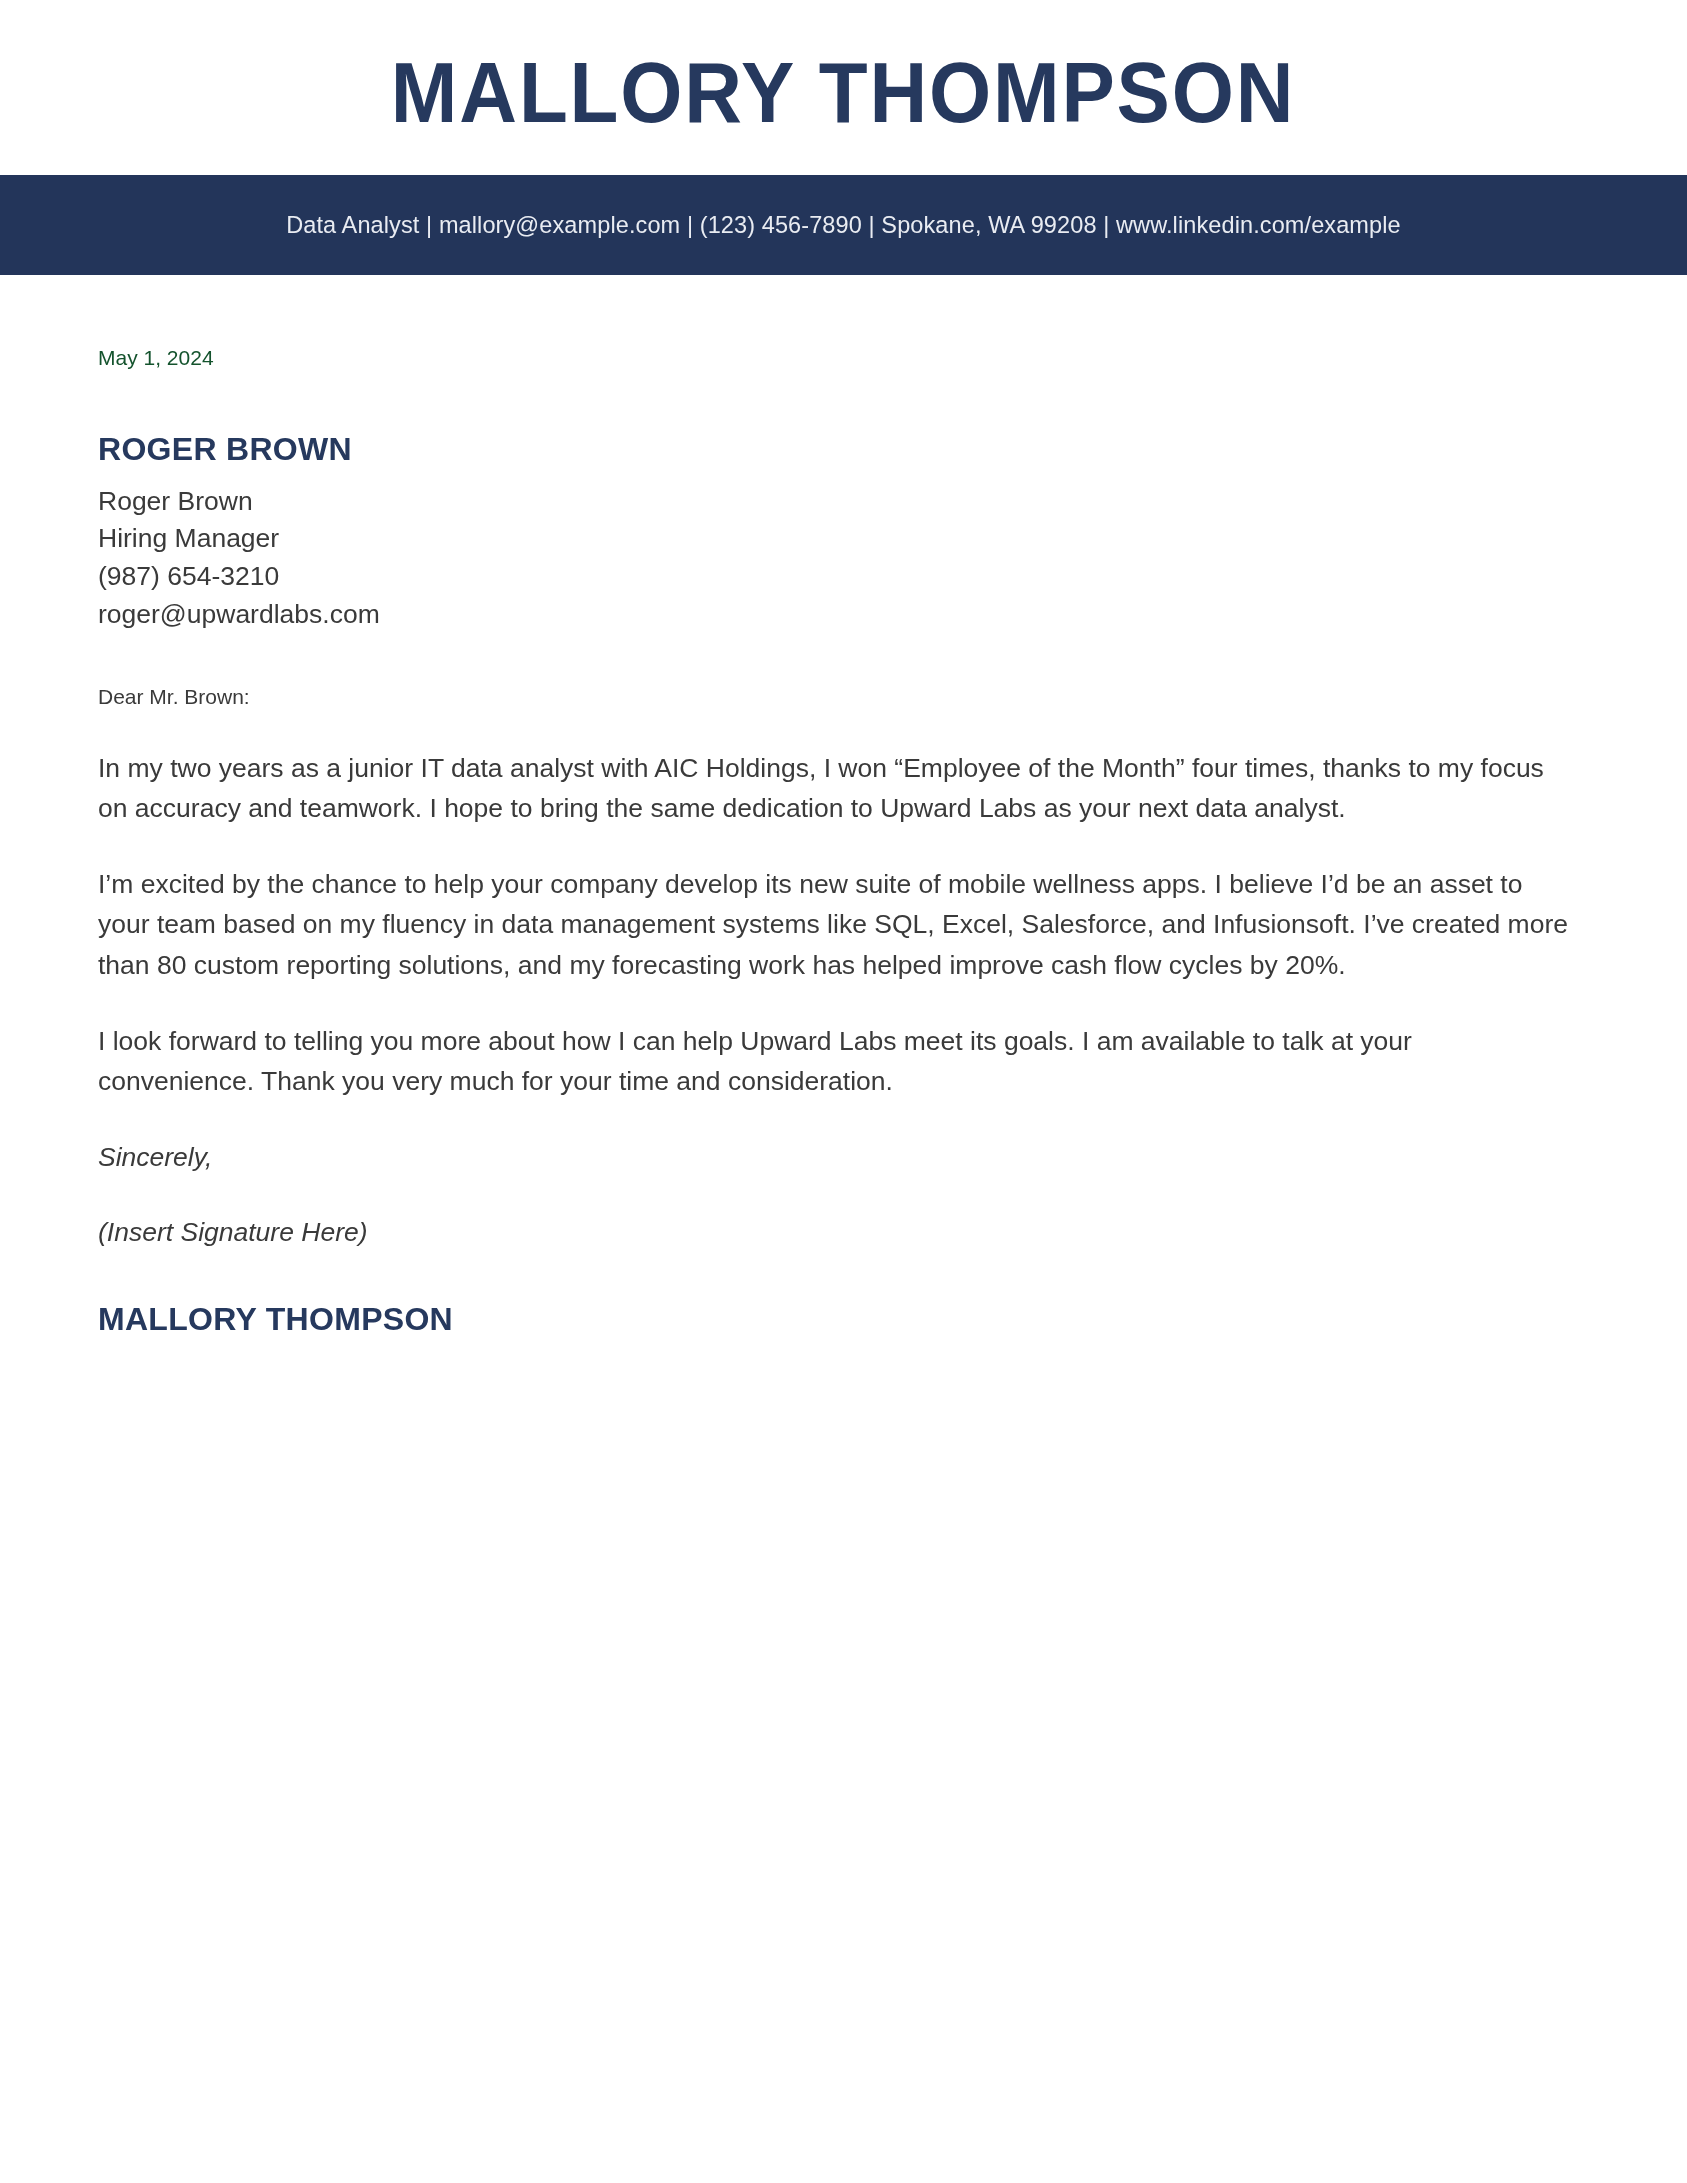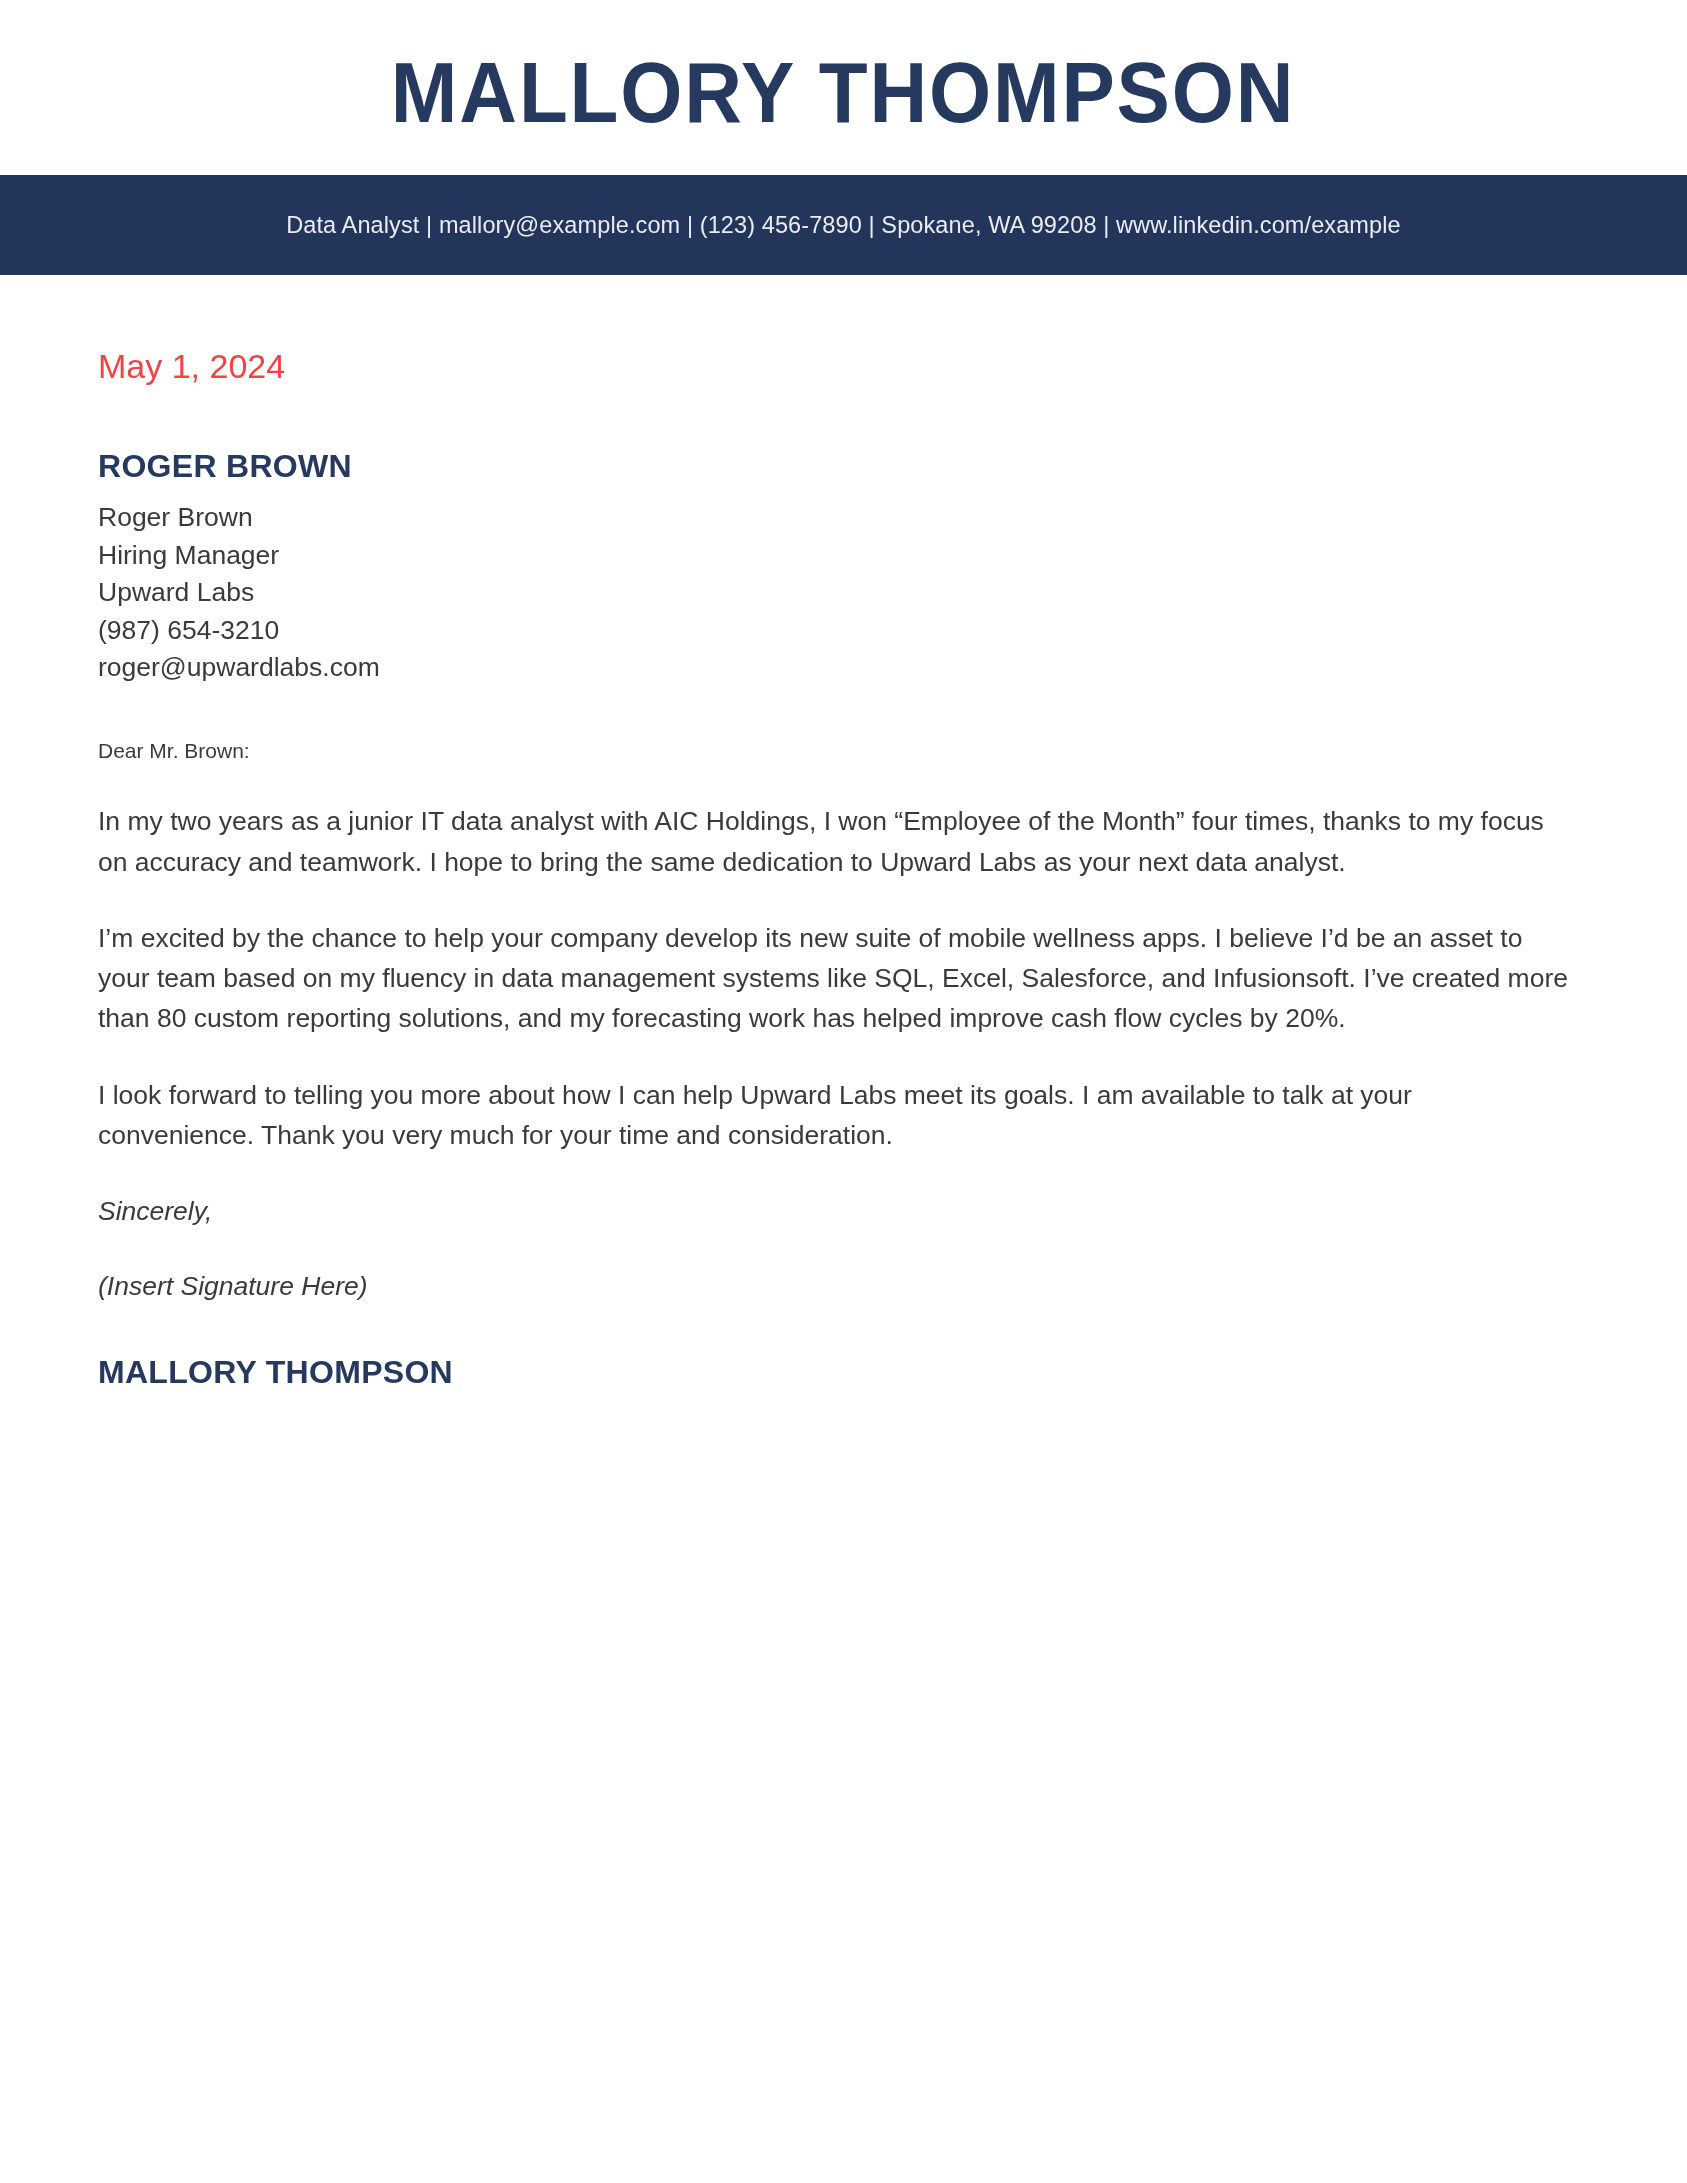--- a/index.html
+++ b/index.html
@@ -67,23 +67,23 @@
   }
 
   
   .letter {
     position: relative;
     padding: 0 119px 0 98px;
     box-sizing: border-box;
   }
 
   .date-line {
-    font-size: 34px;
+    font-size: 21px;
     line-height: 1.25;
-    color: #ef4444;
+    color: #14532d;
     margin-top: 70px;
     margin-bottom: 0;
   }
 
   .recipient-heading {
     font-size: 32px;
     font-weight: 700;
     color: #26395e;
     letter-spacing: 0.3px;
     margin: 60px 0 0 0;
@@ -155,21 +155,20 @@
 
   <main class="letter">
 
     <div class="date-line">May 1, 2024</div>
 
     <h2 class="recipient-heading">ROGER BROWN</h2>
 
     <div class="recipient-block">
       <div class="rline">Roger Brown</div>
       <div class="rline">Hiring Manager</div>
-      <div class="rline">Upward Labs</div>
       <div class="rline">(987) 654-3210</div>
       <div class="rline">roger@upwardlabs.com</div>
     </div>
 
     <p class="salutation">Dear Mr. Brown:</p>
 
     <p class="body-paragraph">In my two years as a junior IT data analyst with AIC Holdings, I won “Employee of the Month” four times, thanks to my focus on accuracy and teamwork. I hope to bring the same dedication to Upward Labs as your next data analyst.</p>
 
     <p class="body-paragraph">I’m excited by the chance to help your company develop its new suite of mobile wellness apps. I believe I’d be an asset to your team based on my fluency in data management systems like SQL, Excel, Salesforce, and Infusionsoft. I’ve created more than 80 custom reporting solutions, and my forecasting work has helped improve cash flow cycles by 20%.</p>
 

